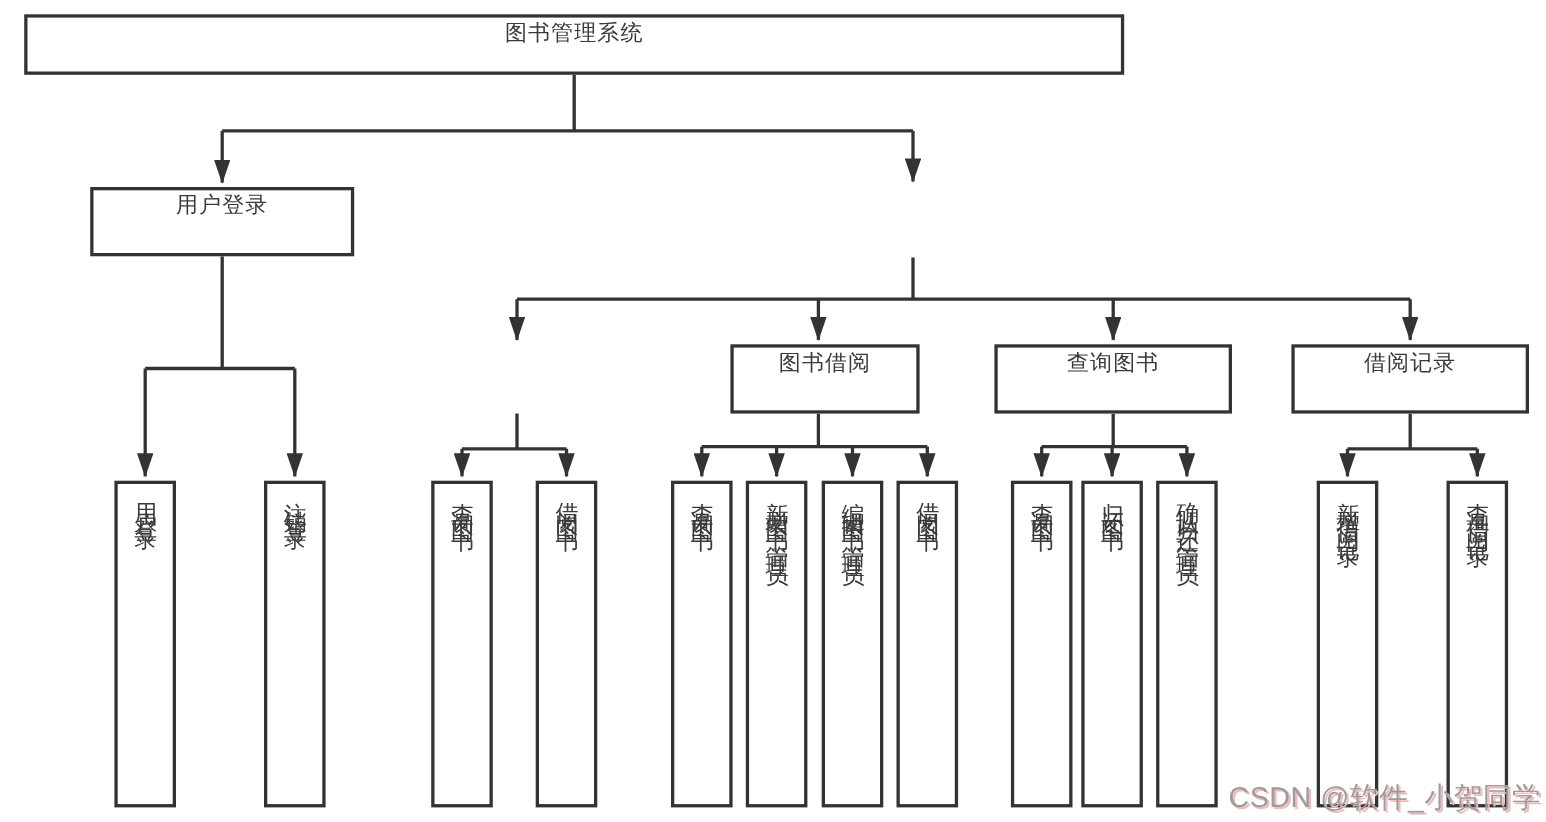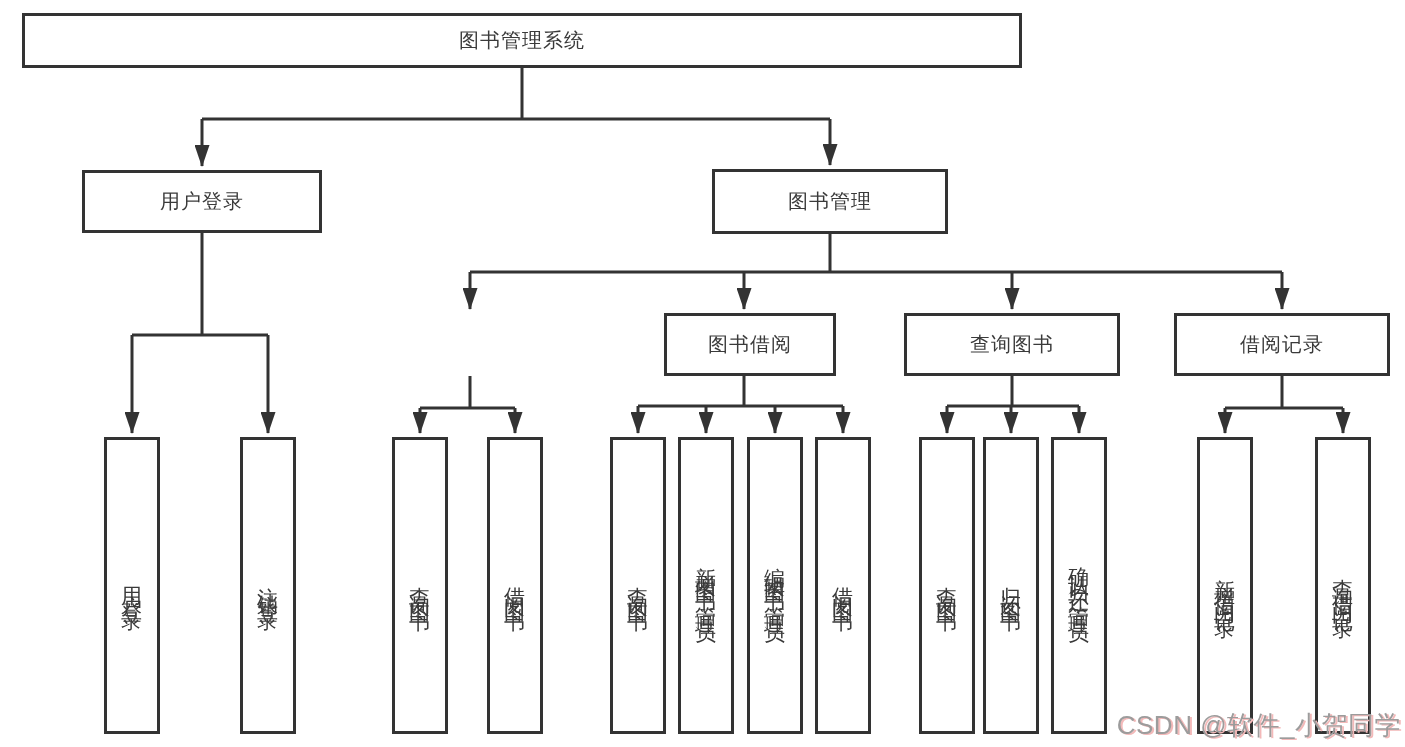--- a/index.html
+++ b/index.html
@@ -17,21 +17,21 @@
     overflow: hidden;
   }
   .stage { position: relative; width: 1405px; height: 747px; }
   .connectors { position: absolute; left: 0; top: 0; }
   .connectors path { stroke: var(--color-line); stroke-width: 3; fill: none; }
   .connectors marker path { fill: var(--color-line); stroke: none; }
   .box {
     position: absolute;
     background: #fff;
     border: 3px solid var(--color-line);
-    display: flex; align-items: center; justify-content: center;
+    display: flex; align-items: flex-start; justify-content: center;
   }
   .box .lbl {
     color: var(--color-text);
     font-size: 20px;
     letter-spacing: 1px;
     white-space: nowrap;
   }
   .h { height: 63px; }
   .v { top: 437px; width: 56px; height: 297px; }
   .v .lbl {
@@ -112,23 +112,20 @@
     </g>
   </svg>
 
   <div class="box" style="left:22px; top:13px; width:1000px; height:55px">
     <span class="lbl">图书管理系统</span>
   </div>
 
   <div class="box h" style="left:82px; top:170px; width:240px">
     <span class="lbl">用户登录</span>
   </div>
-  <div class="box" style="left:712px; top:169px; width:236px; height:65px">
-    <span class="lbl">图书管理</span>
-  </div>
 
   <div class="box h" style="left:664px; top:313px; width:172px">
     <span class="lbl">图书借阅</span>
   </div>
   <div class="box h" style="left:904px; top:313px; width:216px">
     <span class="lbl">查询图书</span>
   </div>
   <div class="box h" style="left:1174px; top:313px; width:216px">
     <span class="lbl">借阅记录</span>
   </div>

